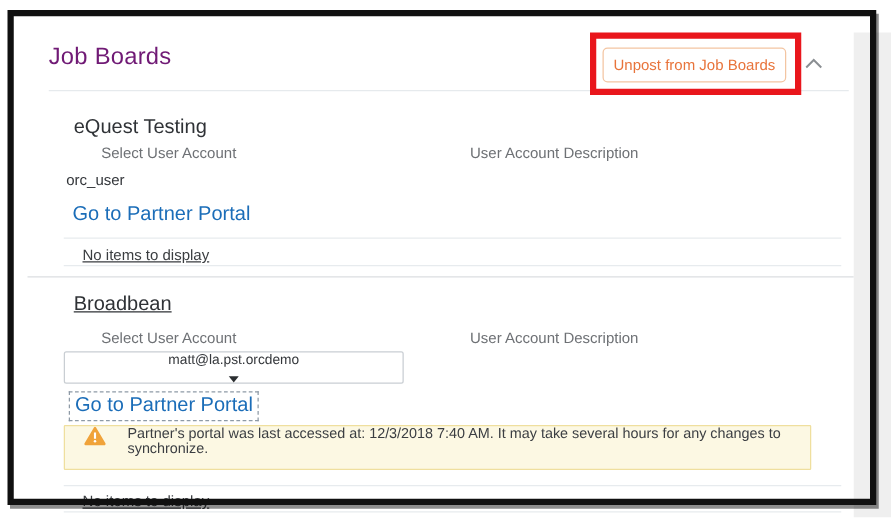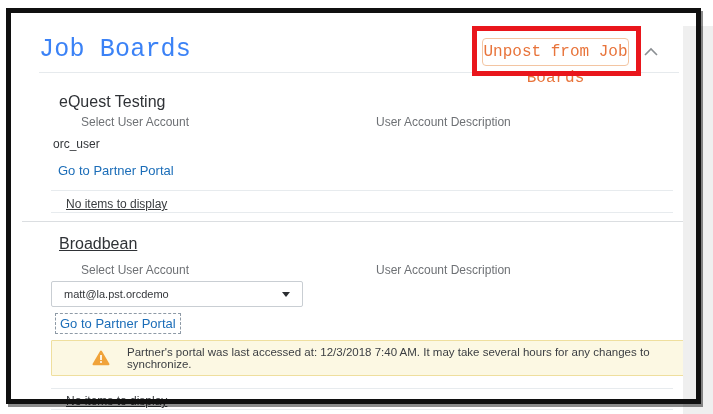--- a/index.html
+++ b/index.html
@@ -4,51 +4,51 @@
 <style>
   html,body{margin:0;padding:0;background:#ffffff;font-family:"Liberation Sans",sans-serif;}
   .shot{position:relative;width:713px;height:414px;background:#ffffff;overflow:hidden;}
   
   .frame{position:absolute;left:6px;top:8px;width:695px;height:396px;border:5px solid #101010;
          box-shadow:2px 3px 0 rgba(0,0,0,.45);box-sizing:border-box;pointer-events:none;z-index:20;}
   .page{position:absolute;left:11px;top:13px;width:691px;height:390px;background:#ffffff;}
   .gray-strip{position:absolute;left:672px;top:13px;width:30px;height:390px;background:#efefef;}
   .abs{position:absolute;}
   
-  .panel-title{left:28px;top:22px;font-size:25px;color:#3b82f6;letter-spacing:.2px;font-family:Liberation Mono, monospace;}
+  .panel-title{left:28px;top:22px;font-size:19px;color:#701a75;letter-spacing:.2px;}
   .unpost-btn{left:471px;top:25px;width:147px;height:28px;background:#fff;border:1px solid #f3c5a2;
-              border-radius:4px;color:#e8743b;font-size:16px;text-align:center;line-height:26px;
-              box-sizing:border-box;cursor:pointer;font-family:Liberation Mono, monospace;padding:0;}
+              border-radius:4px;color:#e8743b;font-size:12px;text-align:center;line-height:26px;
+              box-sizing:border-box;cursor:pointer;font-family:Liberation Sans, sans-serif;padding:0;}
   .red-annot{left:461px;top:13px;width:169px;height:50px;border:5px solid #e9161c;box-sizing:border-box;z-index:15;}
   .chevron{left:631px;top:31px;width:18px;height:12px;cursor:pointer;}
   .hdr-div{left:28px;top:59px;width:640px;height:1px;background:#e6eaed;}
   
   .sec-name{font-size:16px;color:#2f3236;}
   .field-label{font-size:12px;color:#6e7175;margin-left:24px;}
   .field-value{font-size:12px;color:#33363a;text-align:right;}
-  .portal-link{font-size:13px;color:#1b6db8;cursor:pointer;text-decoration:none;}
+  .portal-link{font-size:16px;color:#1b6db8;cursor:pointer;text-decoration:none;}
   .thin-div{height:1px;background:#e7ebee;}
   .empty-msg{font-size:12px;color:#3a3d40;text-decoration:underline;}
   
   .s1-name{left:48px;top:80px;}  .s1-l1{left:46px;top:102px;}  .s1-l2{left:341px;top:102px;}
   .s1-val{left:42px;top:124px;}  .s1-link{left:47px;top:150px;}
   .div-a{left:40px;top:177px;width:622px;}  .s1-empty{left:55px;top:184px;}
   .div-b{left:40px;top:199px;width:622px;}
   .section-div{left:11px;top:208px;width:661px;height:1px;background:#dbdee1;}
   
   .s2-name{left:48px;top:222px;text-decoration:underline;}  .s2-l1{left:46px;top:250px;}  .s2-l2{left:341px;top:250px;}
-  .select-box{left:40px;top:268px;width:252px;height:26px;border:1px solid #c9ced3;border-radius:2px;
+  .select-box{left:40px;top:268px;width:272px;height:26px;border:1px solid #c9ced3;border-radius:2px;
               background:#fff;box-sizing:border-box;display:flex;align-items:center;
-              justify-content:space-between;padding:0 12px;cursor:pointer;}
+              justify-content:space-between;padding:0 12px;cursor:pointer;flex-direction:column;}
   .select-text{font-size:11px;color:#34373b;}
   .caret-down{width:0;height:0;border-left:4px solid transparent;border-right:4px solid transparent;
               border-top:5px solid #2b2e31;}
   .s2-link{left:44px;top:300px;border:1px dashed #8e9aa6;padding:2px 4px;}
-  .warn-box{left:40px;top:327px;width:650px;height:36px;background:#fcf8e3;border:1px solid #efdf9e;
-            box-sizing:border-box;display:flex;align-items:center;border-radius:1px;padding-left:25px;}
+  .warn-box{left:40px;top:327px;width:598px;height:36px;background:#fcf8e3;border:1px solid #efdf9e;
+            box-sizing:border-box;display:flex;align-items:flex-start;border-radius:1px;}
   .warn-icon{margin-left:15px;line-height:0;}
   .warn-text{margin-left:17px;font-size:11.5px;color:#3b3e42;}
   .div-c{left:40px;top:375px;width:622px;}  .s2-empty{left:55px;top:381px;}
   .div-d{left:40px;top:396px;width:622px;}
 </style>
 </head>
 <body>
 
 <div class="shot">
   <div class="page">

